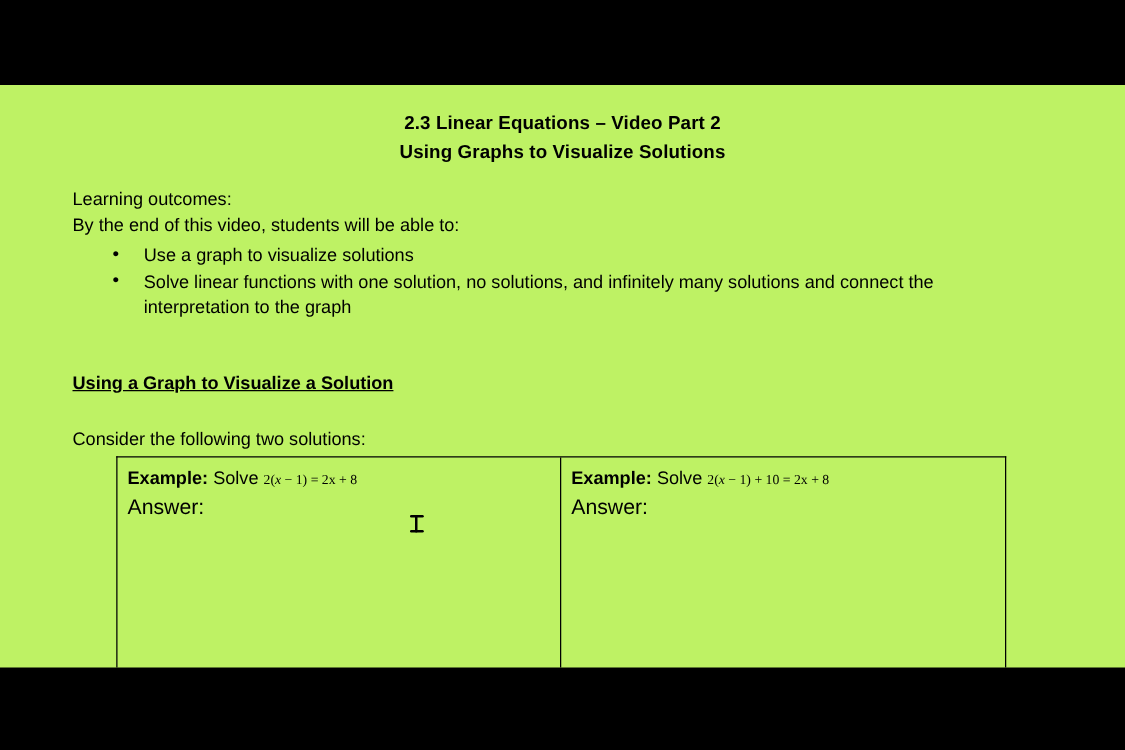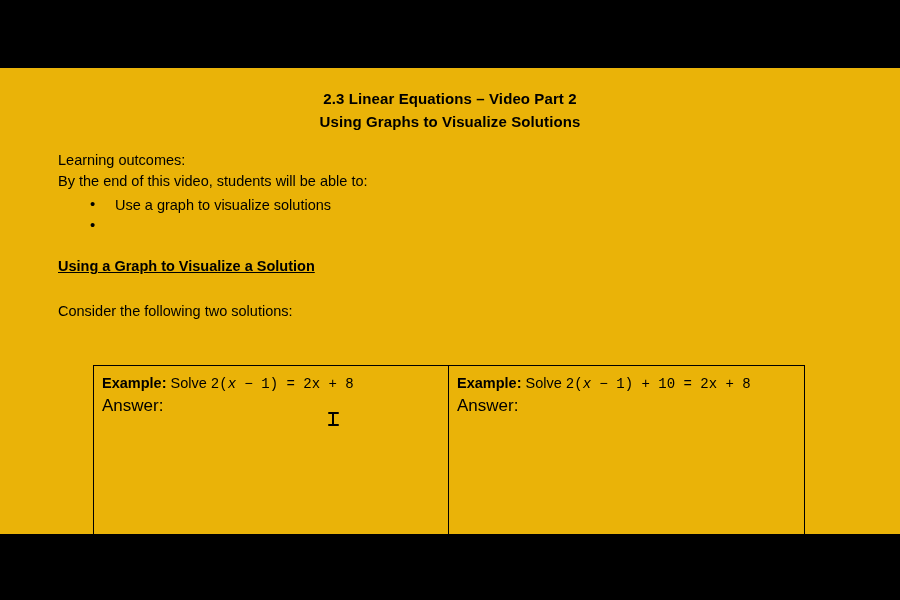--- a/index.html
+++ b/index.html
@@ -18,21 +18,21 @@
     width: 900px;
     height: 600px;
     background: #000000;
   }
   #page {
     position: absolute;
     left: 0;
     top: 68px;
     width: 900px;
     height: 466px;
-    background: #eab308;
+    background: #bef264;
     color: #000000;
   }
   .bar {
     position: absolute;
     left: 0;
     width: 900px;
     background: #000000;
   }
   #bar-top { top: 0; height: 68px; }
   #bar-bottom { top: 534px; height: 66px; }
@@ -108,22 +108,22 @@
     border-right: 1px solid #000000;
   }
   .cell .ex-line {
     font-size: 14.5px;
     line-height: 20px;
   }
   .cell .ex-label {
     font-weight: bold;
   }
   .math {
-    font-family: Liberation Mono, monospace;
-    font-size: 14px;
+    font-family: Liberation Serif, serif;
+    font-size: 11px;
   }
   .math i {
     font-style: italic;
   }
   .answer {
     font-size: 17px;
     line-height: 20px;
     margin-top: 2px;
   }
   
@@ -175,20 +175,21 @@
       <p class="para">Learning outcomes:</p>
       <p class="para">By the end of this video, students will be able to:</p>
 
       <ul class="outcomes">
         <li>
           <span class="bullet">•</span>
           <span>Use a graph to visualize solutions</span>
         </li>
         <li>
           <span class="bullet">•</span>
+          <span>Solve linear functions with one solution, no solutions, and infinitely many solutions and connect the interpretation to the graph</span>
         </li>
       </ul>
 
       <p class="para section-head">Using a Graph to Visualize a Solution</p>
 
       <div class="intro">
         <p class="para">Consider the following two solutions:</p>
       </div>
 
     </div>

